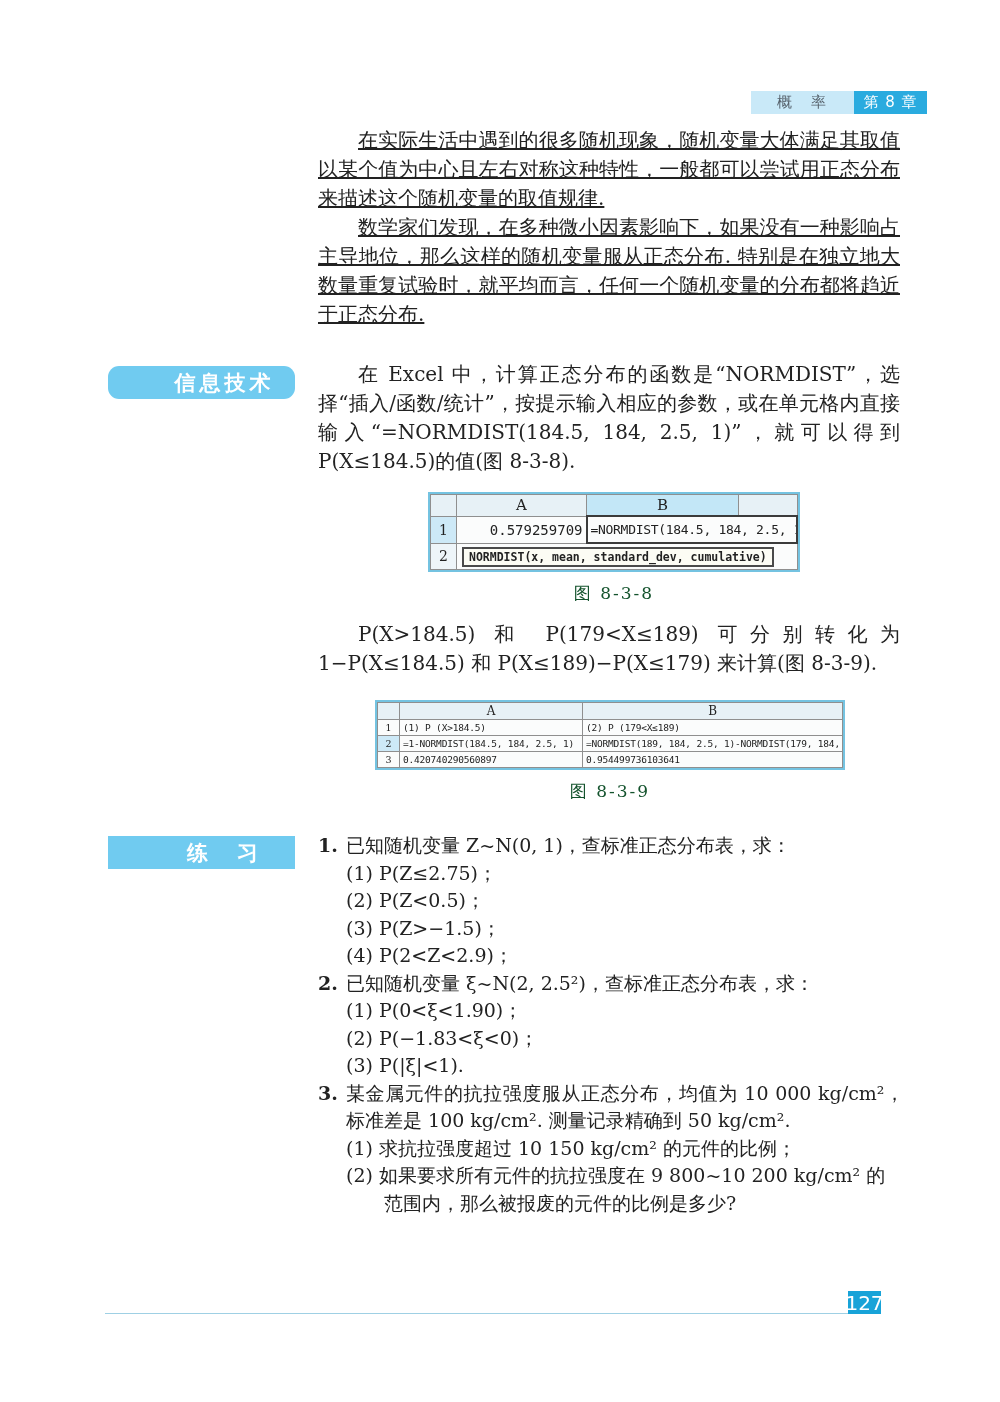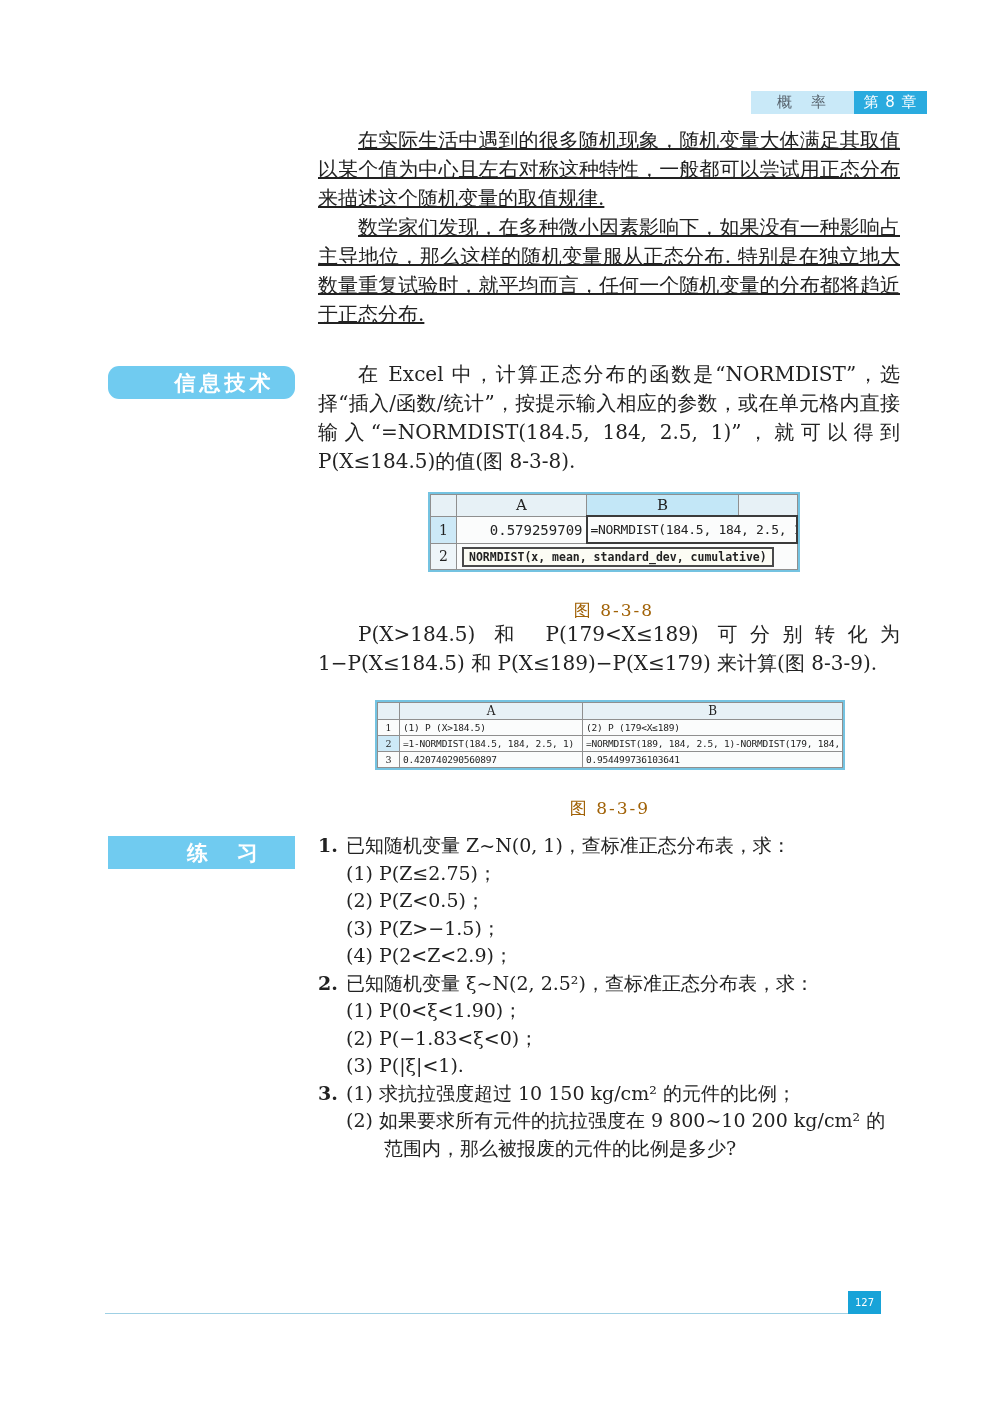--- a/index.html
+++ b/index.html
@@ -53,35 +53,35 @@
   .fig1 .rn2{background:#eef5f9;}
   .tooltip{
     display:inline-block;border:2px solid #4a4a4a;background:#fcfcf4;
     font-family:"DejaVu Sans Mono",monospace;font-size:11.5px;font-weight:bold;
     padding:0 5px;line-height:16px;margin-left:2px;
   }
   .fig2 td{height:15px;font-size:9.5px;letter-spacing:-0.2px;}
   .fig2 tr.hrow td{height:16px;font-size:12px;}
   .fig2 .rn-sel{background:#cde9f7;}
   .caption{
-    text-align:center;color:#a16207;font-size:17px;margin-top:27px;letter-spacing:2px;
+    text-align:center;color:#14532d;font-size:17px;margin-top:10px;letter-spacing:2px;
     font-family:"DejaVu Serif",serif;
   }
   
   .exs{position:absolute;left:318px;top:832px;width:586px;font-size:19px;line-height:27.5px;}
   .ex-item{display:flex;}
   .ex-num{width:28px;flex:none;font-weight:bold;}
   .ex-body{flex:1;}
   .ex-stem{text-align:justify;}
   .sub{padding-left:2em;text-indent:-2em;}
   
   .foot-rule{position:absolute;left:105px;top:1313px;width:743px;border-top:1px solid #9fd0e4;}
   .page-box{
     position:absolute;left:848px;top:1291px;width:33px;height:23px;background:#18a3d8;
-    color:#fff;font-family:"DejaVu Sans",sans-serif;font-size:10px;
+    color:#fff;font-family:"DejaVu Sans",sans-serif;font-size:20px;
     display:flex;align-items:center;justify-content:center;
   }
 </style>
 </head>
 <body>
 
 <div class="hdr">
   <div class="subject">概　率</div>
   <div class="chapter">第 8 章</div>
 </div>
@@ -188,20 +188,21 @@
       <div class="ex-stem">已知随机变量 ξ~N(2, 2.5²)，查标准正态分布表，求：</div>
       <div class="sub">(1) P(0&lt;ξ&lt;1.90)；</div>
       <div class="sub">(2) P(−1.83&lt;ξ&lt;0)；</div>
       <div class="sub">(3) P(|ξ|&lt;1).</div>
     </div>
   </div>
 
   <div class="ex-item">
     <div class="ex-num">3.</div>
     <div class="ex-body">
+      <div class="ex-stem">某金属元件的抗拉强度服从正态分布，均值为 10 000 kg/cm²，标准差是 100 kg/cm². 测量记录精确到 50 kg/cm².</div>
       <div class="sub">(1) 求抗拉强度超过 10 150 kg/cm² 的元件的比例；</div>
       <div class="sub">(2) 如果要求所有元件的抗拉强度在 9 800~10 200 kg/cm² 的范围内，那么被报废的元件的比例是多少?</div>
     </div>
   </div>
 
 </div>
 
 <div class="foot-rule"></div>
 <div class="page-box">127</div>
 

